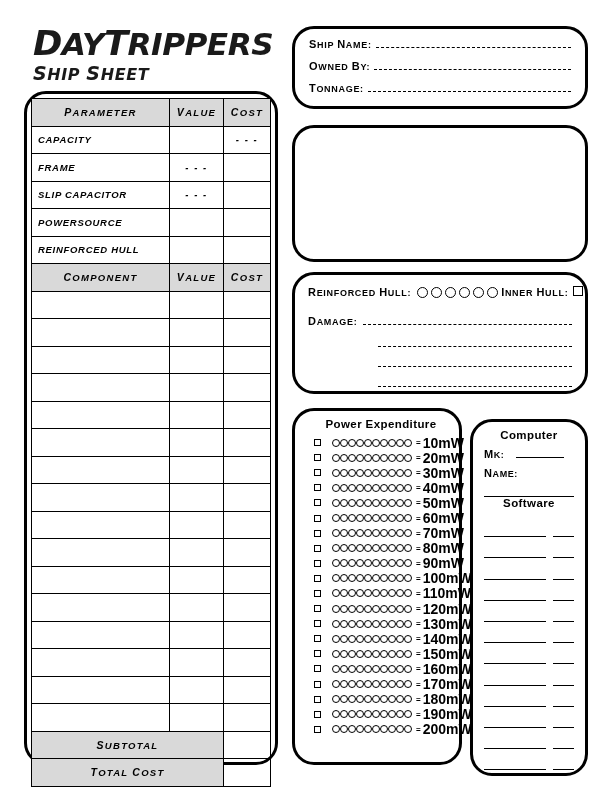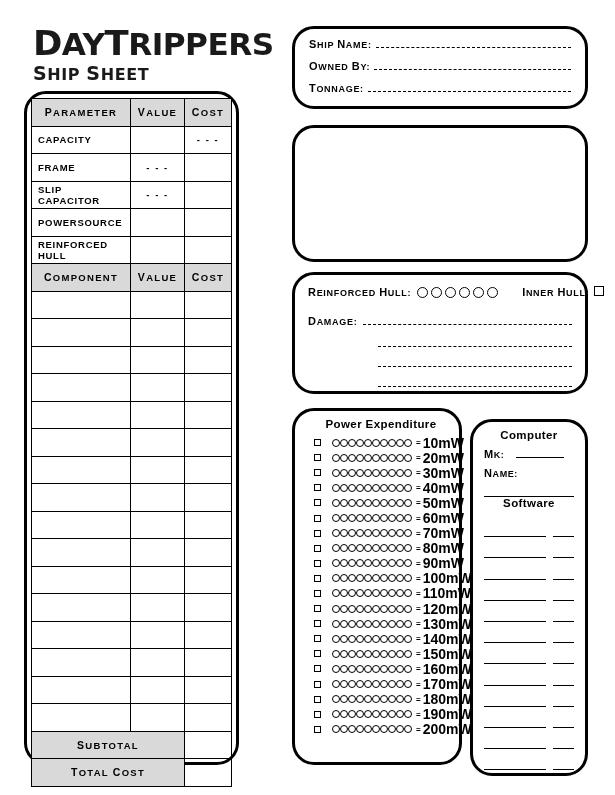--- a/index.html
+++ b/index.html
@@ -15,20 +15,21 @@
     color: #000000;
     overflow: hidden;
   }
 
   
   #logo-block {
     position: absolute;
     left: 33px;
     top: 26px;
     width: 250px;
+    font-style: italic;
   }
   #logo-title {
     font-family: "DejaVu Sans", sans-serif;
     font-weight: bold;
     font-size: 30px;
     letter-spacing: -0.5px;
     line-height: 1;
     color: #1a1a1a;
     white-space: nowrap;
     transform: scaleX(1.04);
@@ -52,23 +53,24 @@
     box-sizing: border-box;
     border: 3px solid #000000;
     border-radius: 22px;
     background: #ffffff;
   }
 
   
   #build-panel {
     left: 24px;
     top: 91px;
-    width: 215px;
+    width: 254px;
     height: 674px;
     padding: 4px;
+    font-style: italic;
   }
   table.sheet {
     border-collapse: collapse;
     width: 100%;
     table-layout: fixed;
   }
   table.sheet td {
     border: 1px solid #000000;
     height: 26.5px;
     padding: 0 6px;
@@ -142,21 +144,21 @@
     width: 296px;
     height: 122px;
     padding: 11px 13px 0 13px;
   }
   .hullrow {
     display: flex;
     align-items: center;
     justify-content: space-between;
   }
   .hull-left { display: flex; align-items: center; text-align: right; }
-  .hull-right { display: flex; align-items: flex-start; margin-left: 21px; }
+  .hull-right { display: flex; align-items: flex-start; }
   .pip {
     display: inline-block;
     width: 11px;
     height: 11px;
     border: 1.6px solid #000000;
     border-radius: 50%;
     box-sizing: border-box;
     margin-right: 3px;
   }
   .pips { margin-left: 6px; display: flex; }

